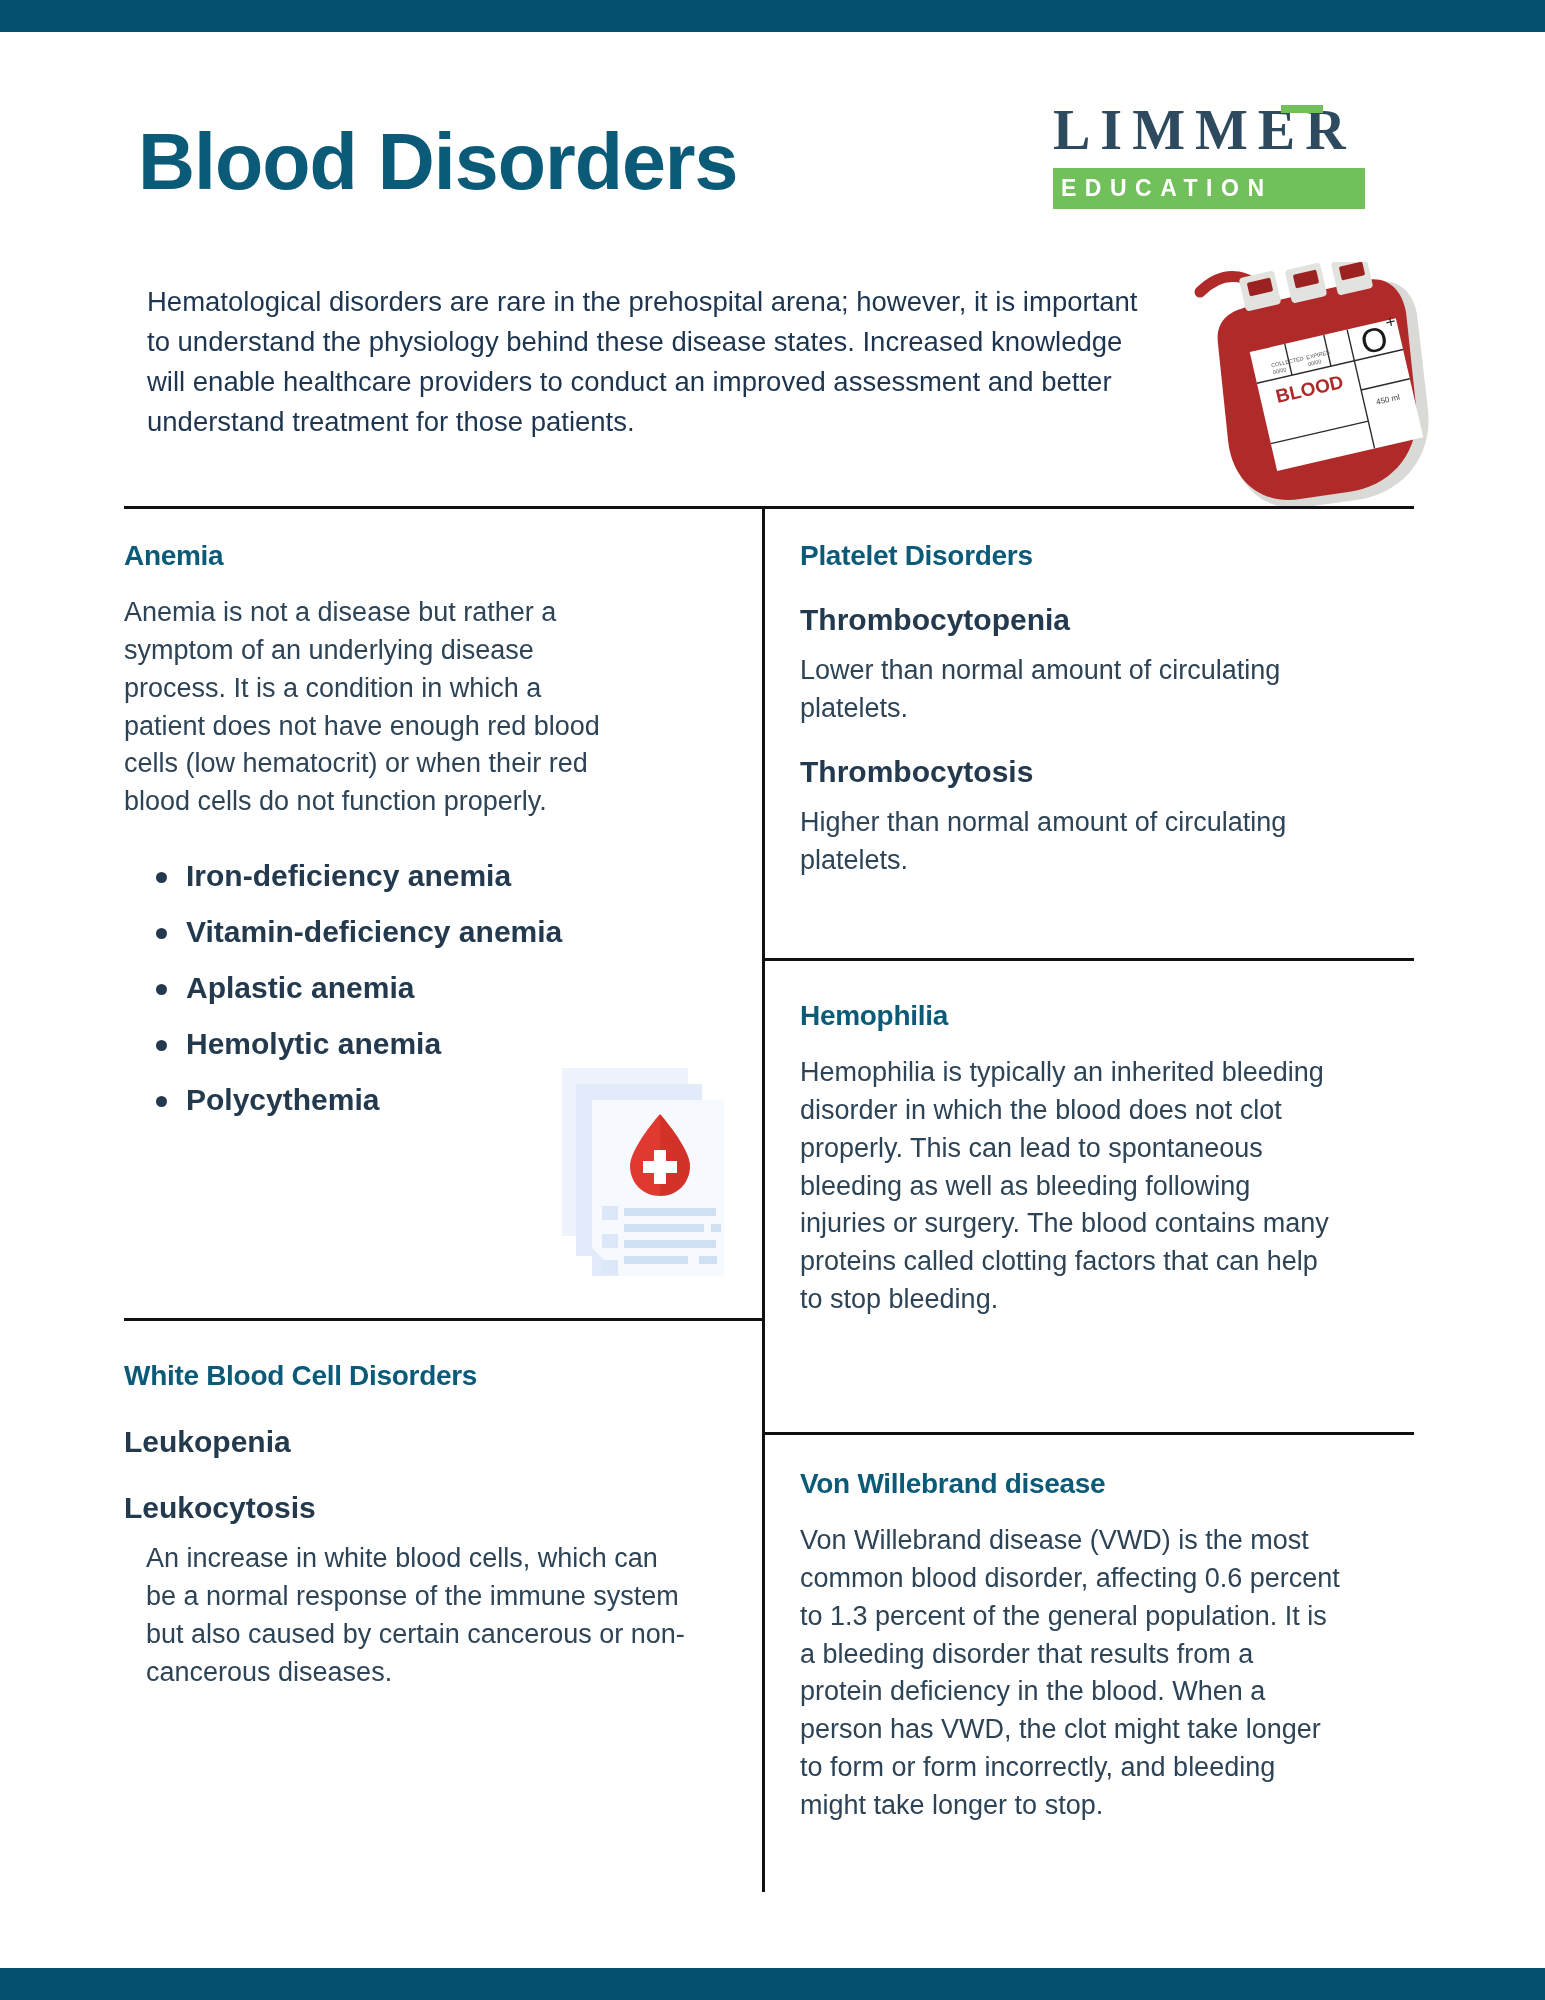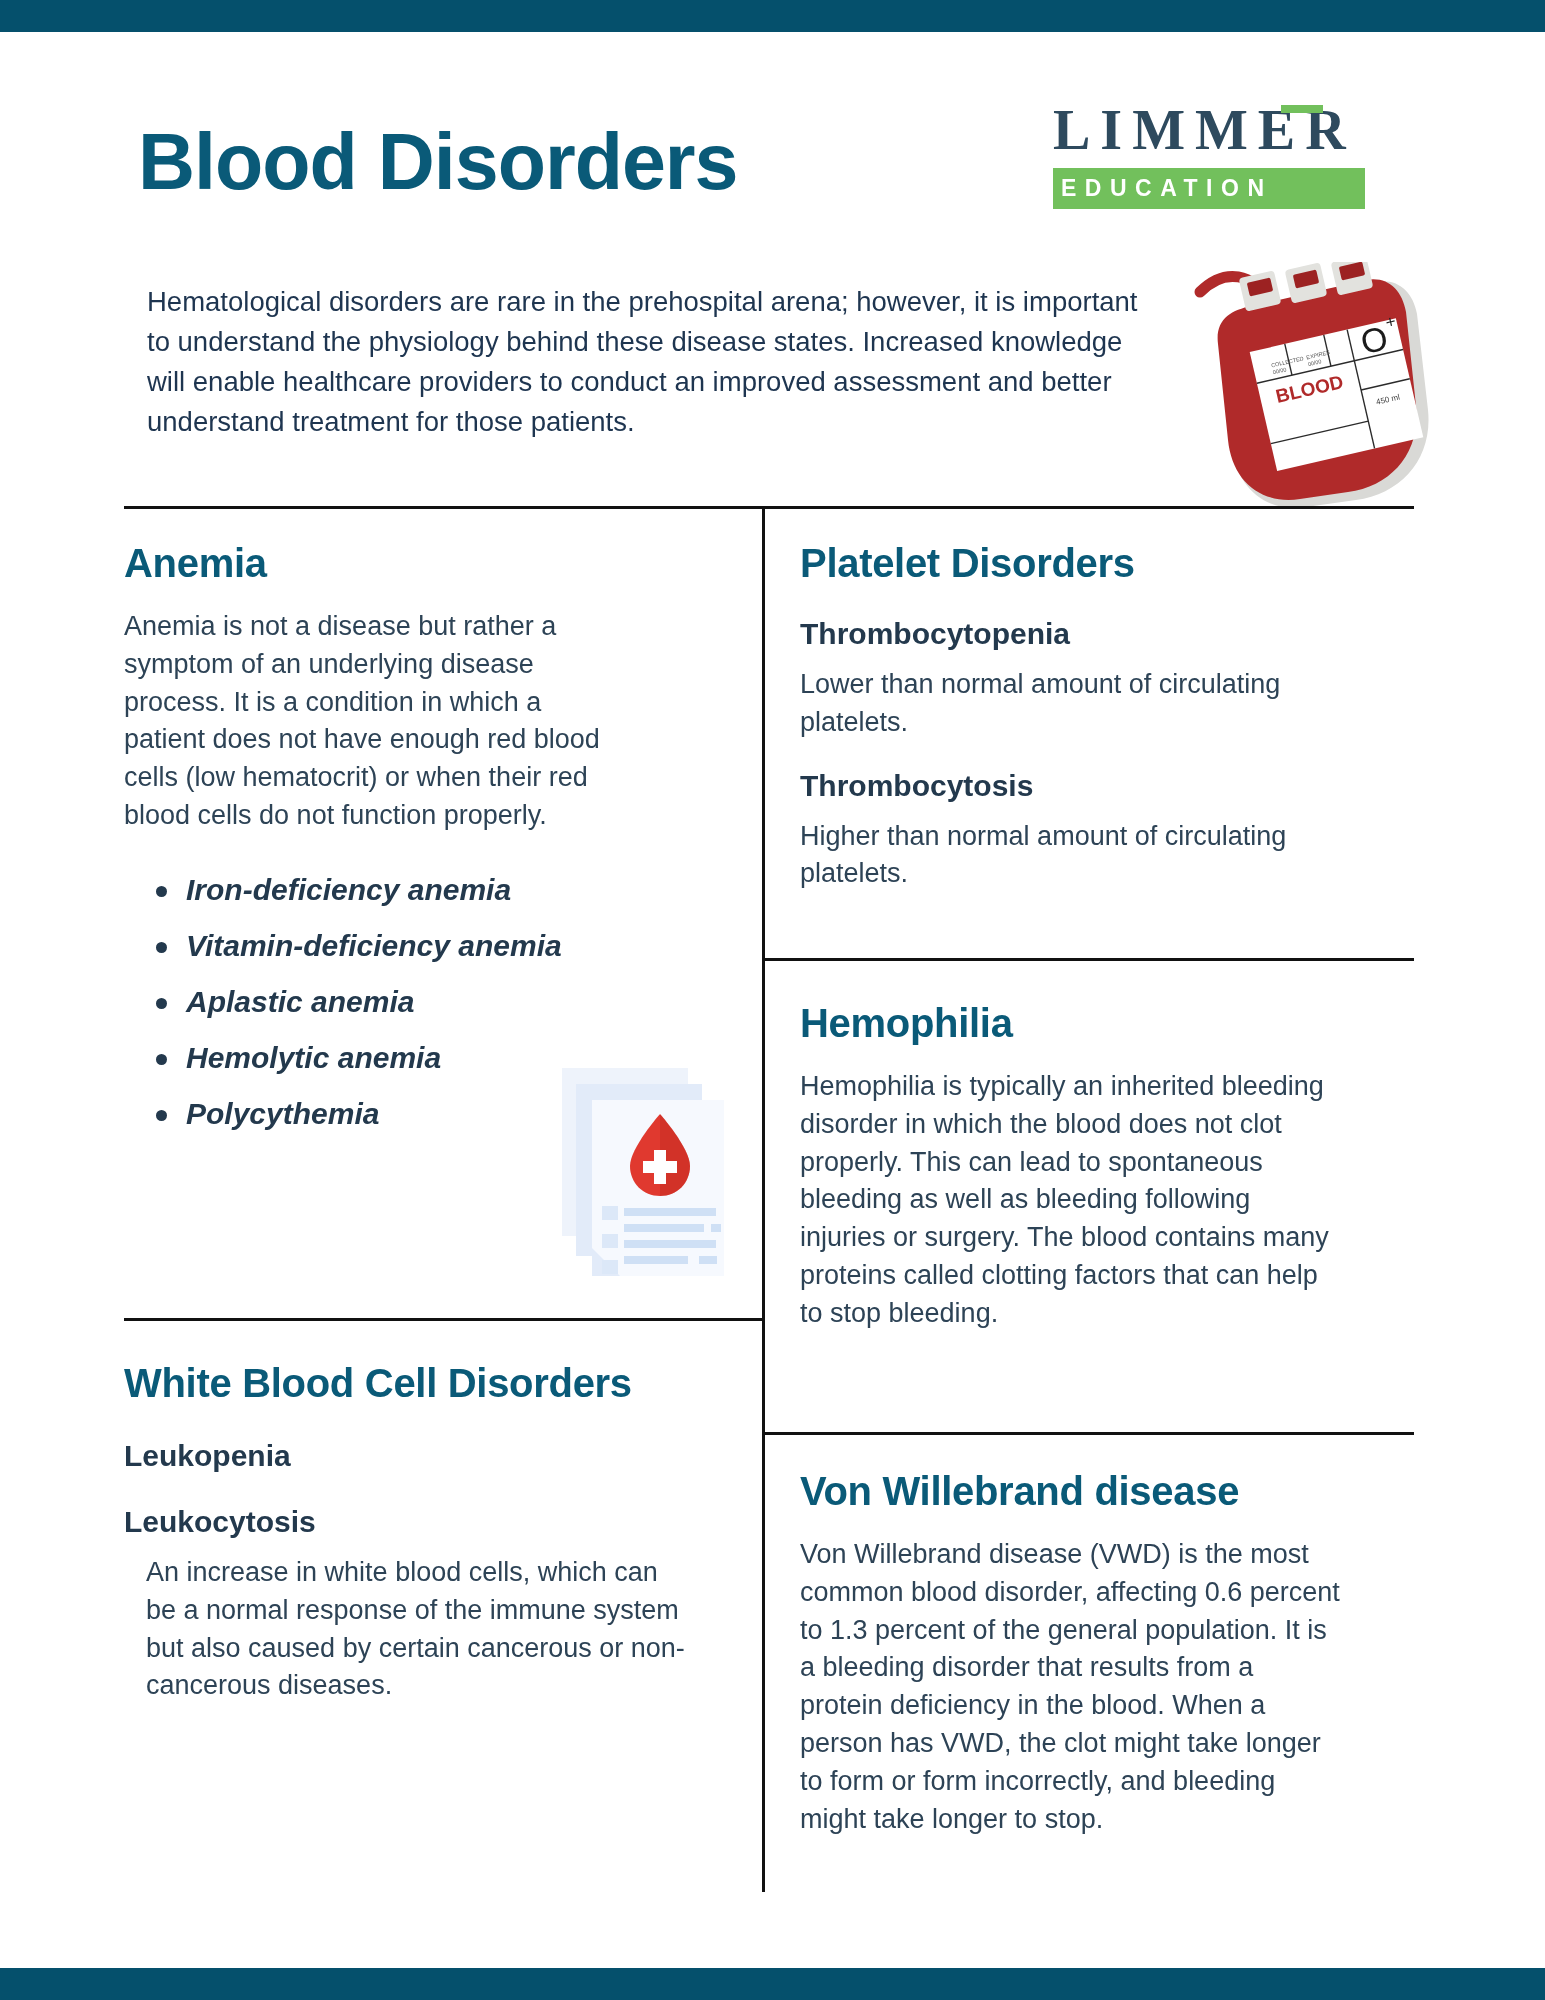--- a/index.html
+++ b/index.html
@@ -124,21 +124,21 @@
     width: 620px;
   }
   .col-right {
     position: absolute;
     left: 800px;
     width: 600px;
   }
 
   h2.section-title {
     margin: 0;
-    font-size: 40px;
+    font-size: 28px;
     font-weight: bold;
     color: #0a5a78;
     line-height: 1.15;
     letter-spacing: -0.3px;
   }
   h3.sub-title {
     margin: 0;
     font-size: 30px;
     font-weight: bold;
     color: #23394d;
@@ -151,21 +151,20 @@
     color: #2d4356;
     font-weight: 400;
   }
   .indent { margin-left: 32px; }
   .indent-sm { margin-left: 18px; }
 
   ul.bullets {
     margin: 0;
     padding: 0 0 0 62px;
     list-style: none;
-    font-style: italic;
   }
   ul.bullets li {
     position: relative;
     font-size: 30px;
     font-weight: bold;
     color: #23394d;
     line-height: 1;
     margin-bottom: 26px;
   }
   ul.bullets li::before {

